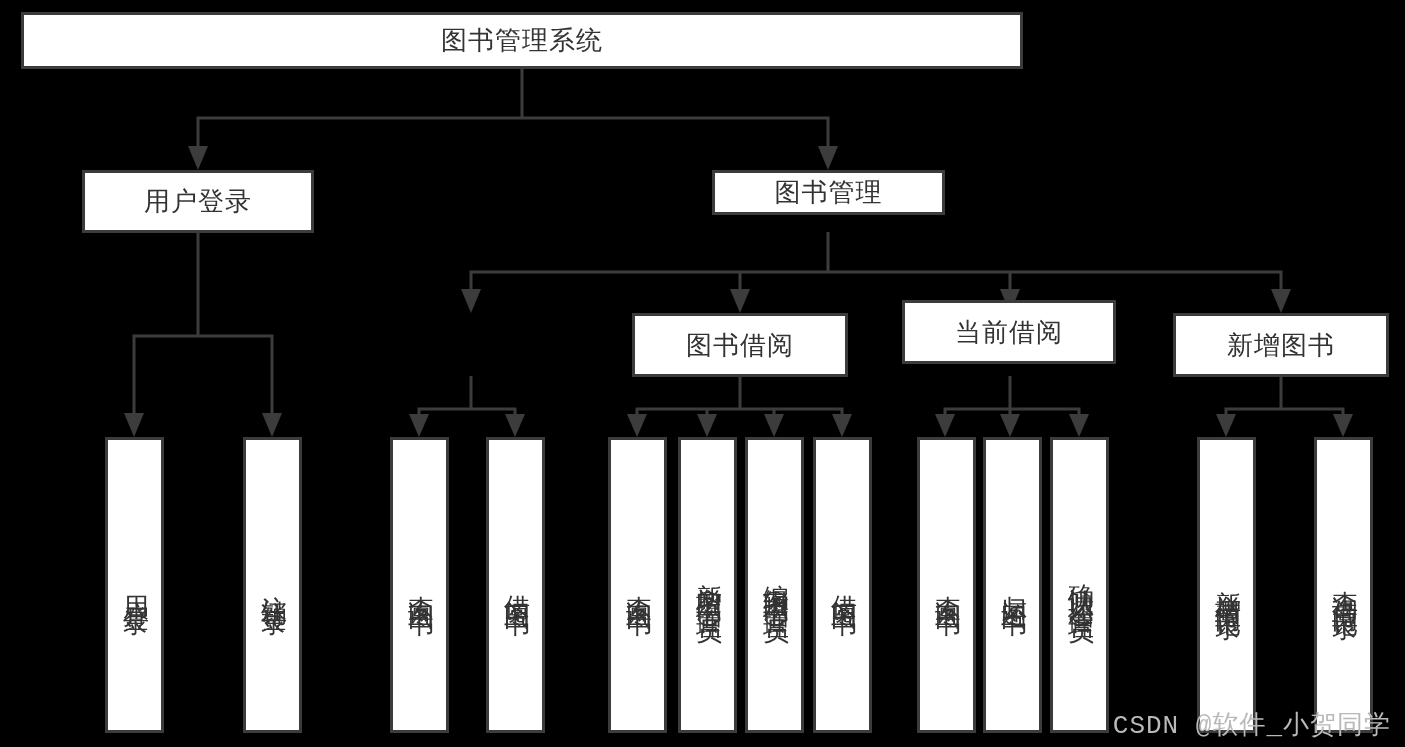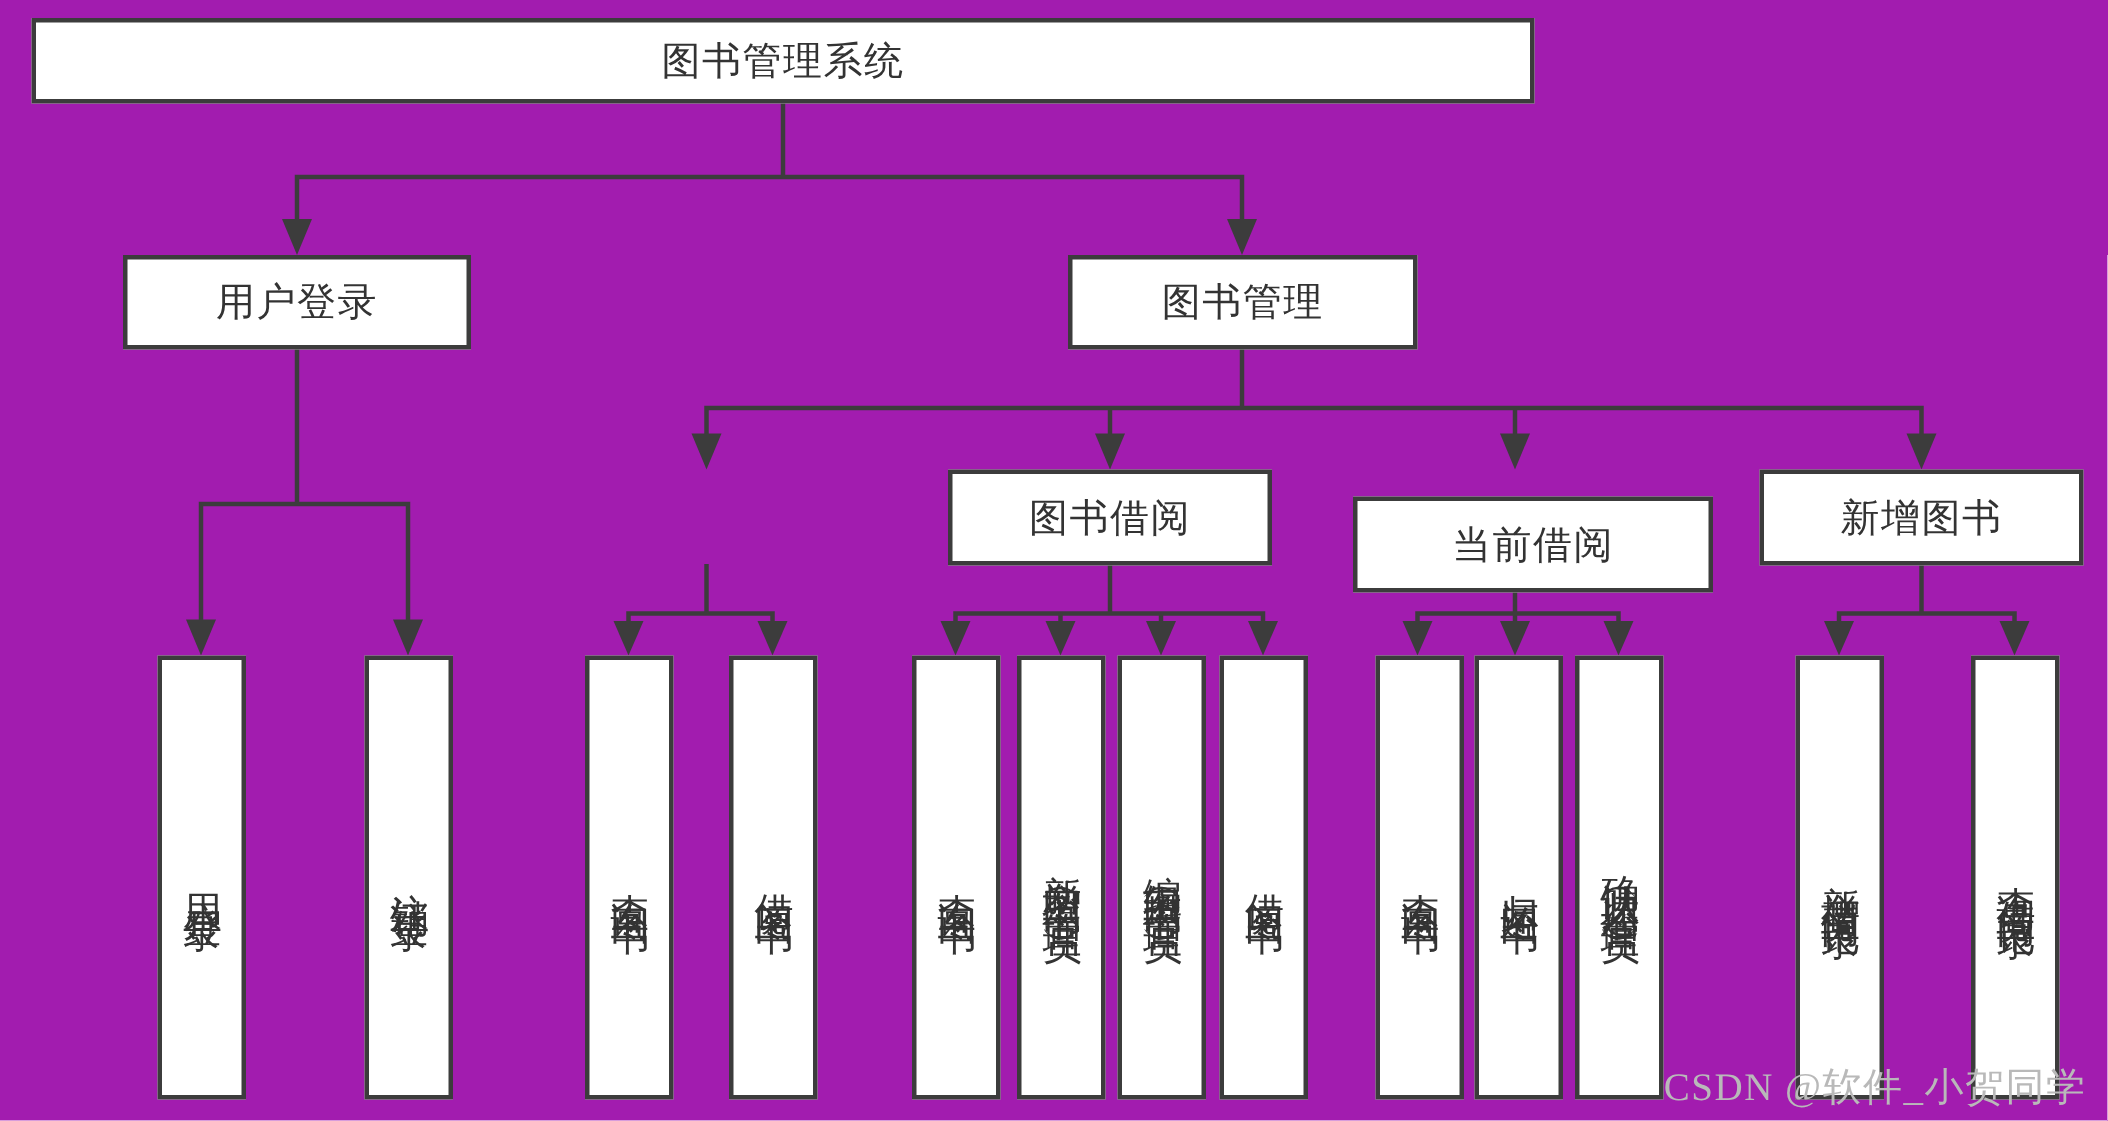--- a/index.html
+++ b/index.html
@@ -4,22 +4,22 @@
 <style>
   html, body {
     margin: 0;
     padding: 0;
     background: #ffffff;
   }
   .stage {
     position: relative;
     width: 1405px;
     height: 747px;
-    background: #a21caf;
-    font-family: Liberation Serif, serif;
+    background: #000000;
+    font-family: Liberation Mono, monospace;
     overflow: hidden;
   }
   .wires {
     position: absolute;
     left: 0;
     top: 0;
     width: 1405px;
     height: 747px;
   }
   .node {
@@ -132,28 +132,28 @@
     </g>
   </svg>
 
   <div class="node" style="left:21px; top:12px; width:1002px; height:57px">
     <span>图书管理系统</span>
   </div>
 
   <div class="node" style="left:82px; top:170px; width:232px; height:63px">
     <span>用户登录</span>
   </div>
-  <div class="node" style="left:712px; top:170px; width:233px; height:63px">
+  <div class="node" style="left:712px; top:170px; width:233px; height:45px">
     <span>图书管理</span>
   </div>
 
   <div class="node" style="left:632px; top:313px; width:216px; height:64px">
     <span>图书借阅</span>
   </div>
-  <div class="node" style="left:902px; top:331px; width:240px; height:64px">
+  <div class="node" style="left:902px; top:300px; width:214px; height:64px">
     <span>当前借阅</span>
   </div>
   <div class="node" style="left:1173px; top:313px; width:216px; height:64px">
     <span>新增图书</span>
   </div>
 
   <div class="leaf" style="left:105px">
     <span>用户登录</span>
   </div>
   <div class="leaf" style="left:243px">

